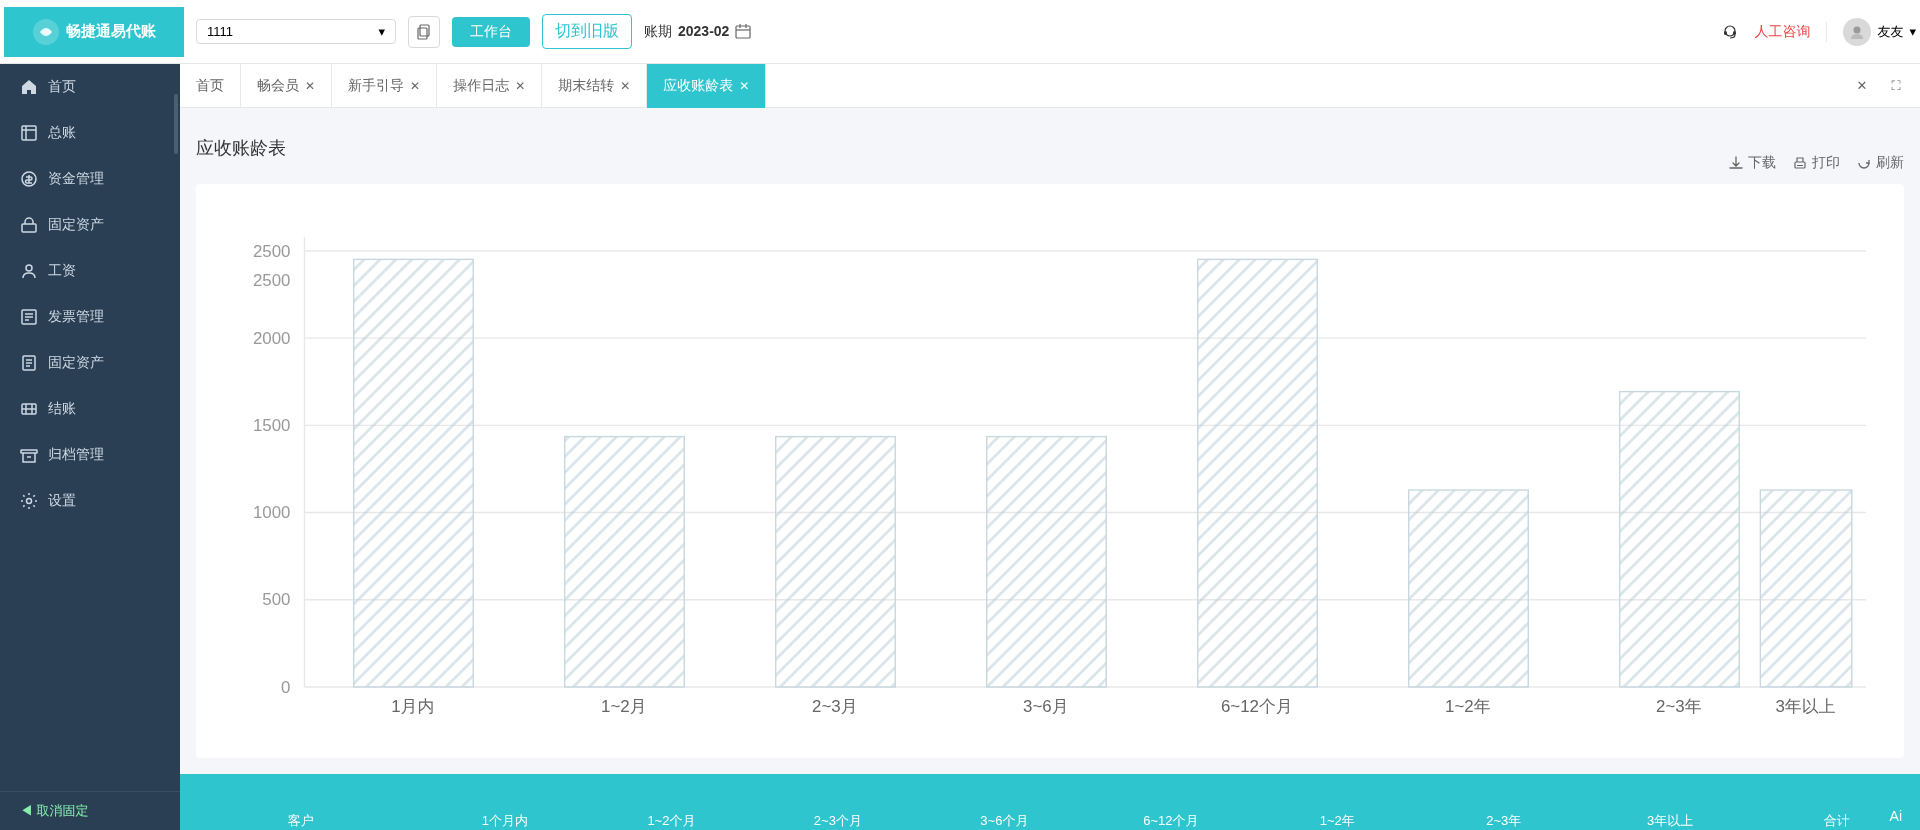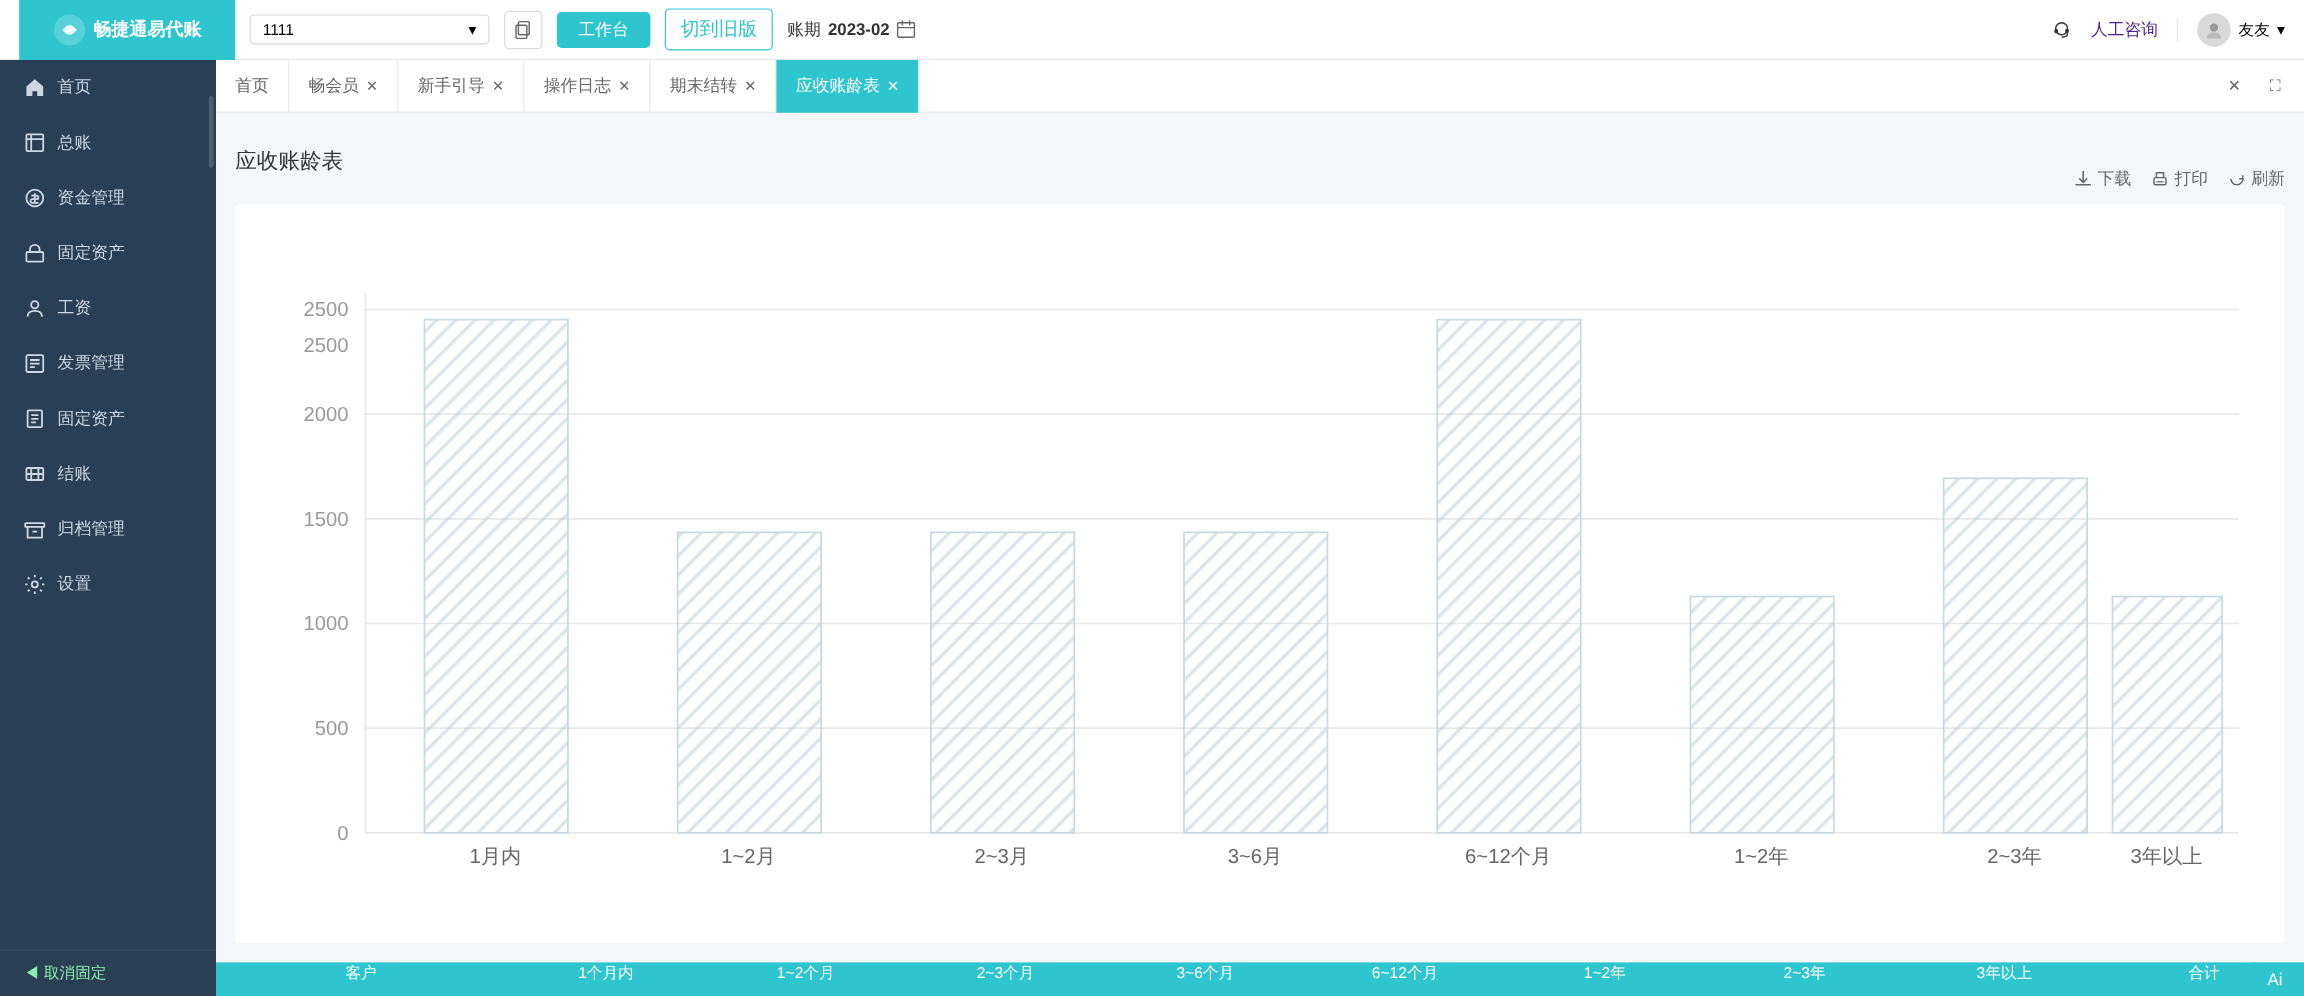--- a/index.html
+++ b/index.html
@@ -1,21 +1,21 @@
 <!DOCTYPE html>
 <html><head>
   <meta charset="utf-8">
   <style>
     * { margin: 0; padding: 0; box-sizing: border-box; }
     body { font-family: 'Microsoft YaHei', Arial, sans-serif; font-size: 13px; background: #f0f2f5; display: flex; flex-direction: column; height: 830px; overflow: hidden; }
 
     
     .top-header {
-      display: flex; align-items: center; background: #fff; height: 50px; border-bottom: 1px solid #e8e8e8;
-      padding: 0 16px; gap: 12px; flex-shrink: 0;
+      display: flex; align-items: center; background: #fff; height: 64px; border-bottom: 1px solid #e8e8e8;
+      padding: 0 4px; gap: 12px; flex-shrink: 0;
     }
     .logo-area {
       width: 180px; background: #2ec5ce; height: 50px; display: flex; align-items: center; justify-content: center;
       color: #fff; font-size: 15px; font-weight: bold; flex-shrink: 0; gap: 6px;
     }
     .logo-icon { width: 28px; height: 28px; }
     .company-selector {
       display: flex; align-items: center; gap: 0; border: 1px solid #d9d9d9; border-radius: 4px;
       padding: 4px 10px; cursor: pointer; min-width: 200px; background: #fff;
     }
@@ -26,21 +26,21 @@
     .workbench-btn {
       background: #2ec5ce; color: #fff; border: none; border-radius: 4px; padding: 6px 18px;
       cursor: pointer; font-size: 14px;
     }
     .switch-old-btn {
       border: 1px solid #2ec5ce; background: #fff; color: #2ec5ce; border-radius: 4px;
       padding: 6px 12px; cursor: pointer; font-size: 16px;
     }
     .period-area { display: flex; align-items: flex-start; gap: 6px; font-size: 14px; color: #333; }
     .header-right { margin-left: auto; display: flex; align-items: center; gap: 16px; }
-    .consult-btn { display: flex; align-items: center; gap: 16px; color: #4c1d95; cursor: pointer; font-size: 14px; }
+    .consult-btn { display: flex; align-items: center; gap: 16px; color: #ef4444; cursor: pointer; font-size: 14px; }
     .user-area { display: flex; align-items: center; gap: 6px; cursor: pointer; }
     .avatar { width: 28px; height: 28px; border-radius: 50%; background: #d9d9d9; display: flex; align-items: center; justify-content: center; }
     .divider-v { width: 1px; height: 20px; background: #e8e8e8; }
 
     
     .main-layout { display: flex; flex: 1; overflow: hidden; }
 
     
     .sidebar {
       width: 180px; background: #2a3f54; flex-shrink: 0; display: flex; flex-direction: column;
@@ -85,21 +85,21 @@
 
     
     .chart-container {
       background: #fff; border-radius: 4px; flex: 1; overflow: hidden; display: flex; flex-direction: column;
       position: relative; padding: 20px 10px 10px;
     }
 
     
     .table-header {
       display: flex; background: #2ec5ce; color: #fff; font-size: 13px; flex-shrink: 0;
-      height: 28px; align-items: flex-start;
+      height: 56px; align-items: flex-end;
     }
     .table-col { flex: 1; text-align: center; padding: 0 8px; }
     .table-col-wide { flex: 1.5; text-align: center; }
 
     
     .ai-badge {
       position: fixed; bottom: 0; right: 0; background: #2ec5ce; color: #fff;
       padding: 6px 18px; font-size: 14px; border-radius: 4px 0 0 0; cursor: pointer;
     }
   </style>

